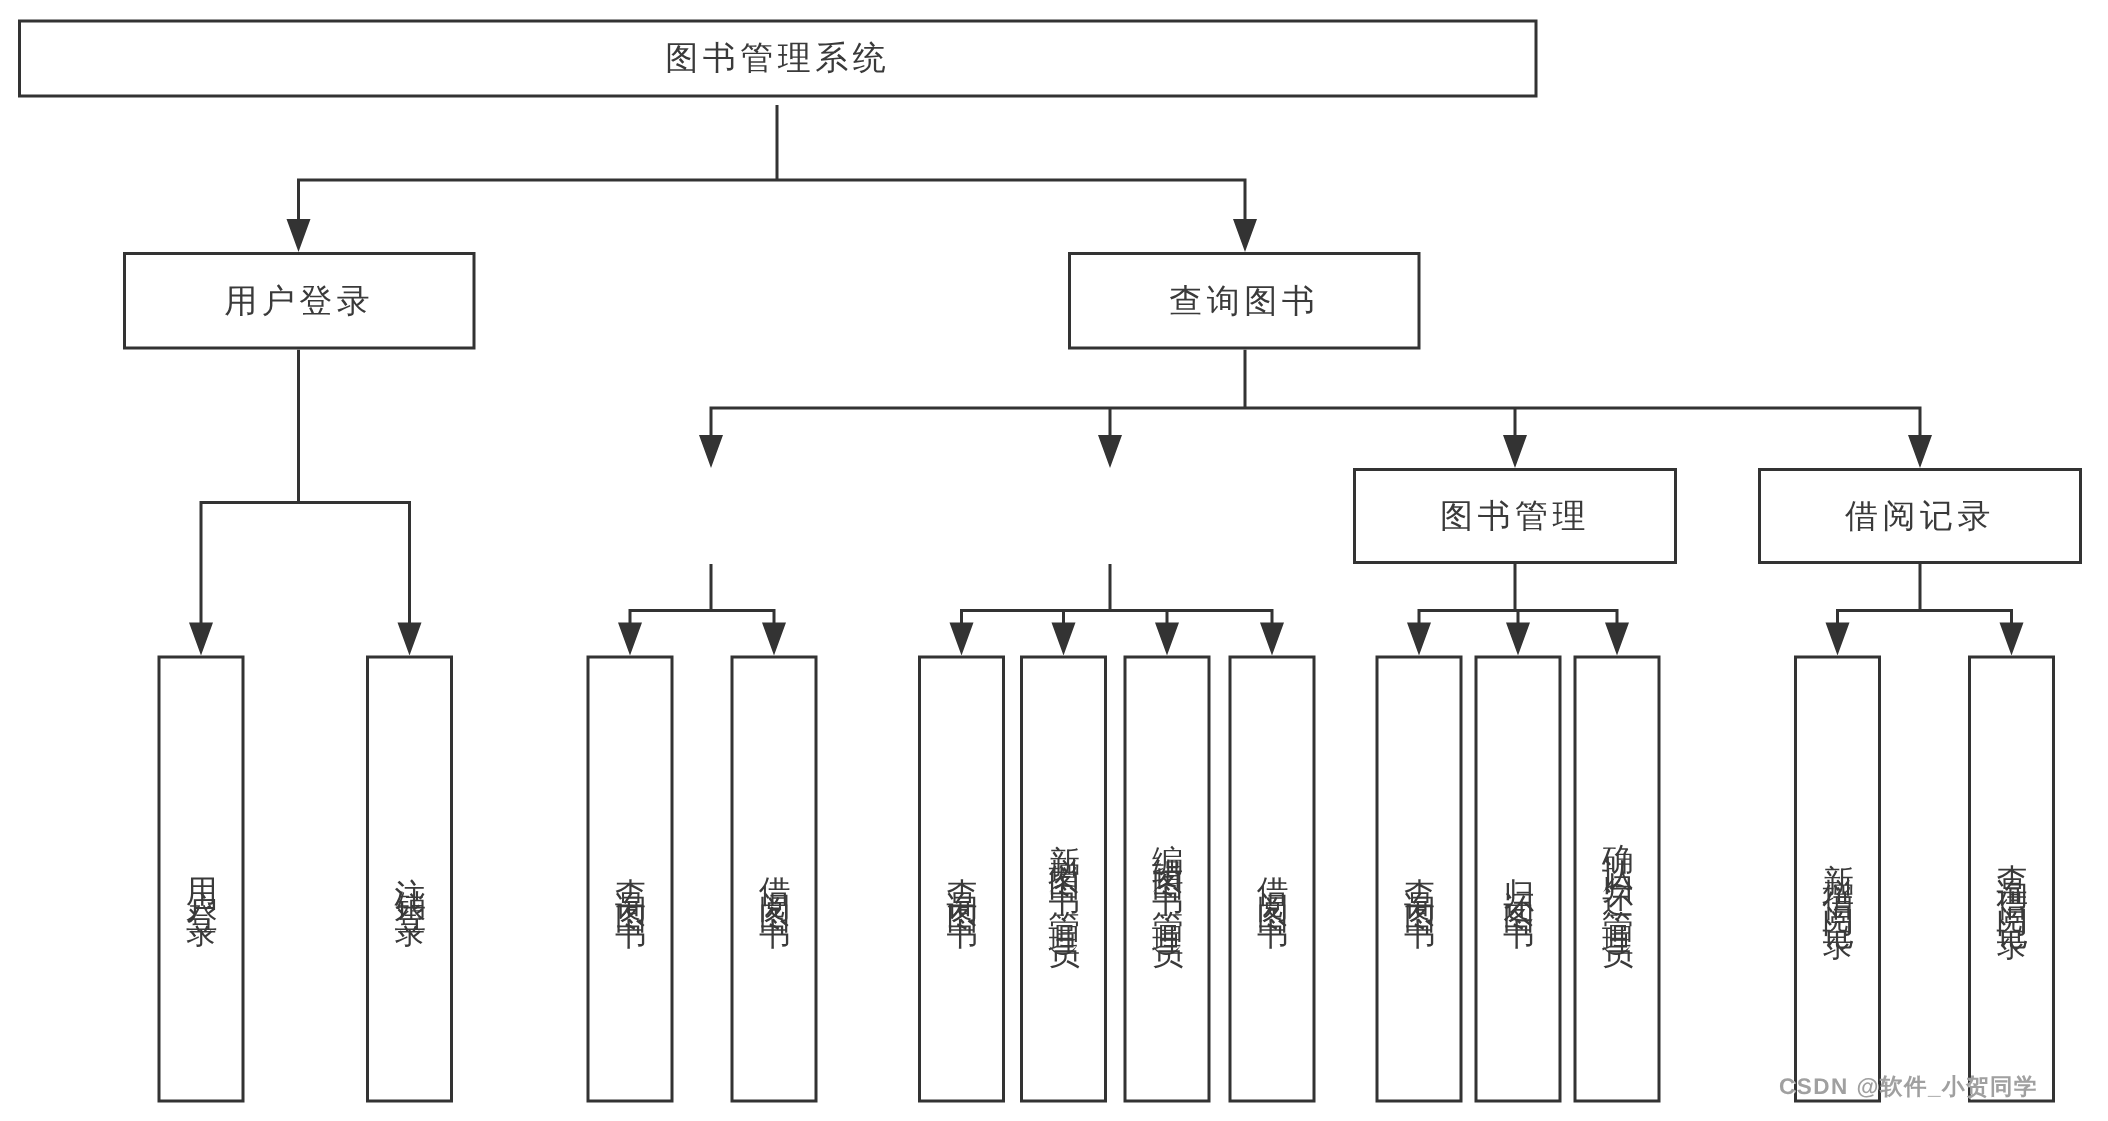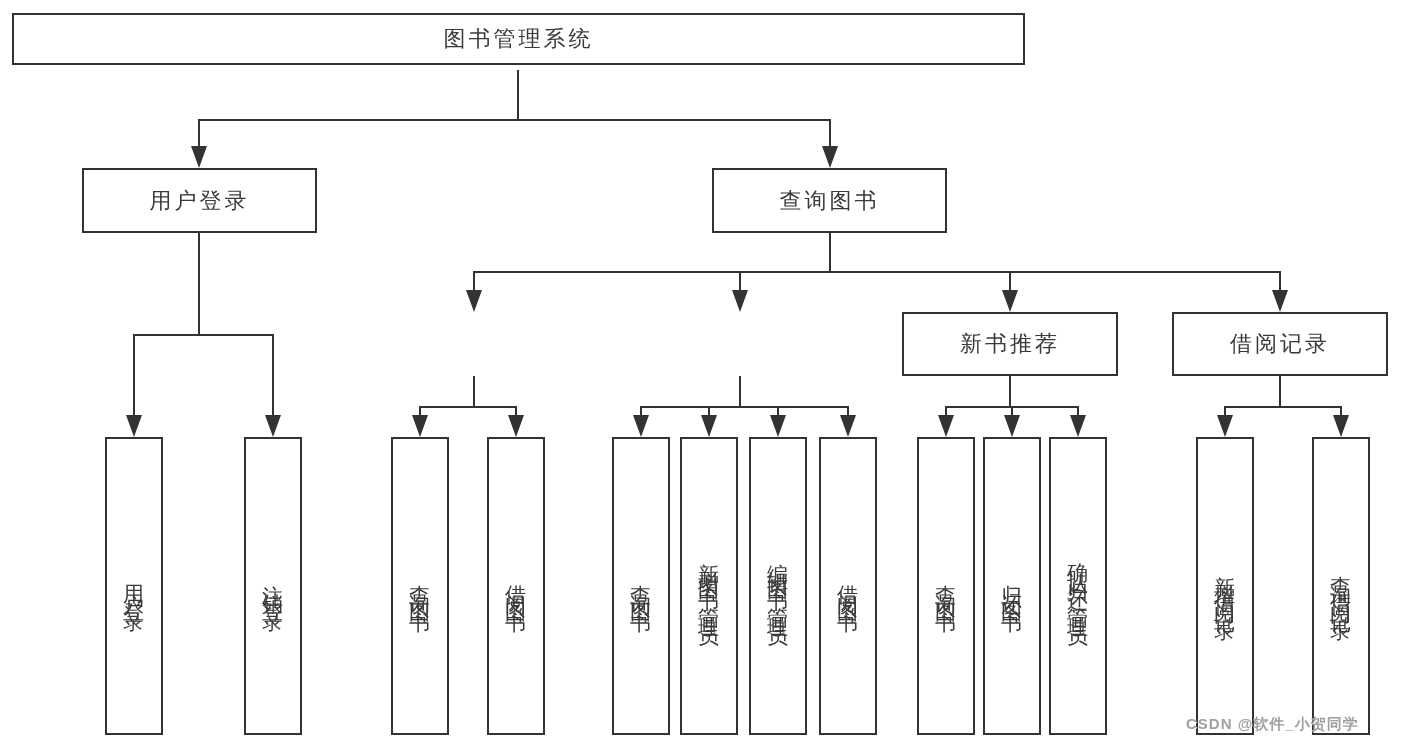--- a/index.html
+++ b/index.html
@@ -83,21 +83,21 @@
       <path d="M938 415 L954 415 L946 437 Z M1004 415 L1020 415 L1012 437 Z M1070 415 L1086 415 L1078 437 Z"></path>
       <path d="M1217 415 L1233 415 L1225 437 Z M1333 415 L1349 415 L1341 437 Z"></path>
     </g>
   </svg>
 
   <div class="node n1">图书管理系统</div>
 
   <div class="node n2" style="left:82px">用户登录</div>
   <div class="node n2" style="left:712px">查询图书</div>
 
-  <div class="node n3" style="left:902px">新书推荐</div>
+  <div class="node n3" style="left:902px">图书管理</div>
   <div class="node n3" style="left:1172px">借阅记录</div>
 
   <div class="vnode" style="left:105px">
     <span class="vtext">用户登录</span>
   </div>
   <div class="vnode" style="left:244px">
     <span class="vtext">注销登录</span>
   </div>
 
   <div class="vnode" style="left:391px">

